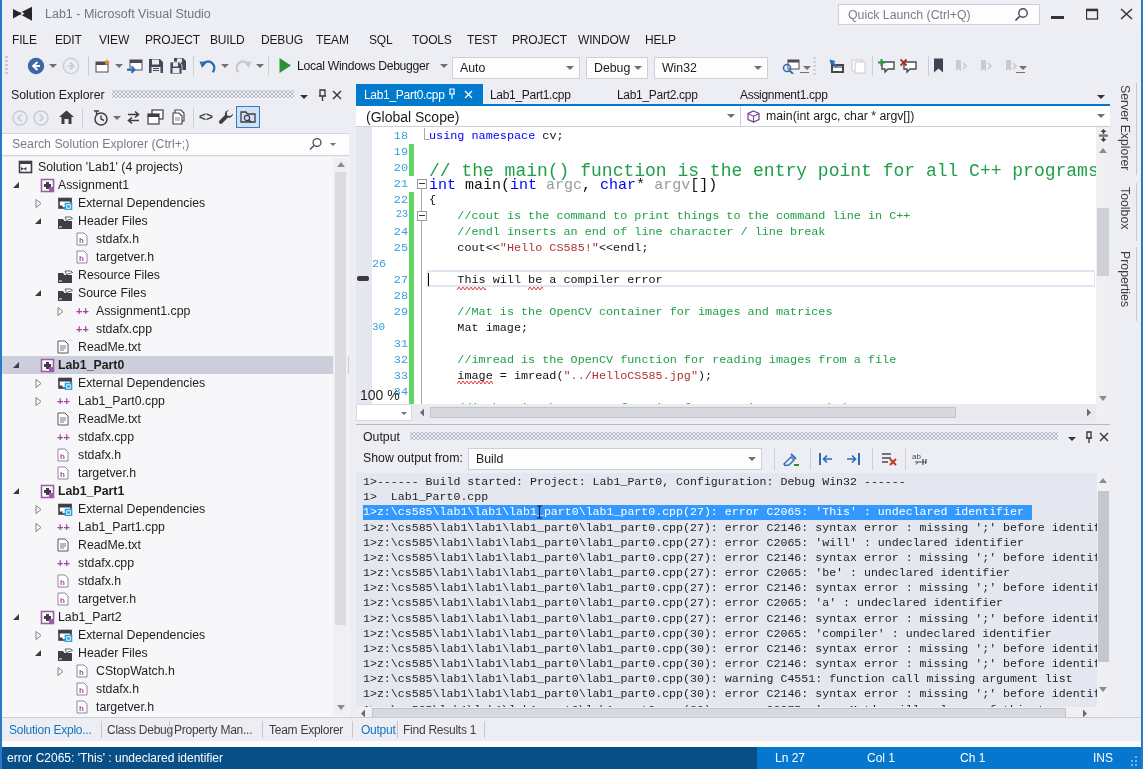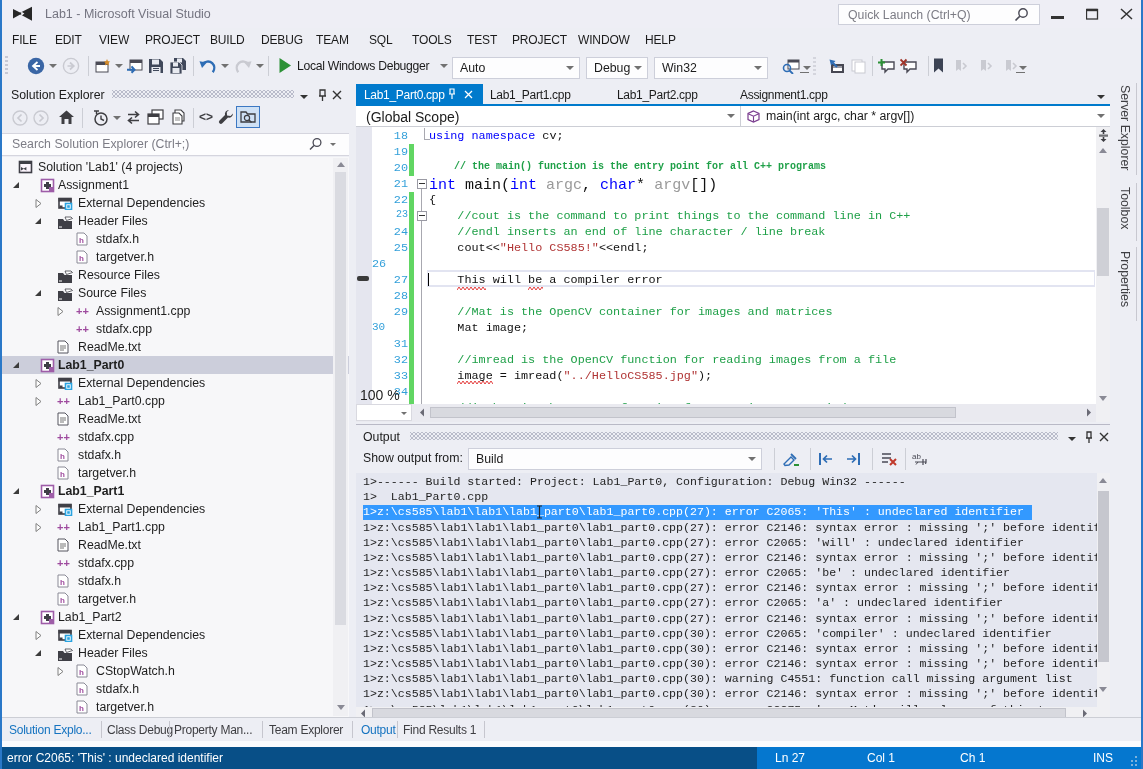--- a/index.html
+++ b/index.html
@@ -558,21 +558,21 @@
 <div style="position:absolute;left:766px;top:109px;font-size:12.3px;color:#1b1b1b">main(int argc, char * argv[])</div>
 <div class="caret" style="position:absolute;left:1097px;top:114px"></div>
 <div style="position:absolute;left:356px;top:127px;width:740px;height:277px;background:#fff"></div>
 <div style="position:absolute;left:356px;top:127px;width:16px;height:277px;background:#e5e6ef"></div>
 <div class="mono" style="position:absolute;left:372px;top:129px;width:36px;text-align:right;font-size:11.8px;color:#33a0da;">18</div>
 <div class="mono" style="position:absolute;left:429px;top:129px;font-size:11.8px;color:#111;white-space:pre;"><span style="color:#0101fd">using</span> <span style="color:#0101fd">namespace</span> cv;</div>
 <div class="mono" style="position:absolute;left:372px;top:145px;width:36px;text-align:right;font-size:11.8px;color:#33a0da;">19</div>
 <div style="position:absolute;left:409px;top:144px;width:5px;height:16px;background:#61d663"></div>
 <div class="mono" style="position:absolute;left:372px;top:161px;width:36px;text-align:right;font-size:11.8px;color:#33a0da;">20</div>
 <div style="position:absolute;left:409px;top:160px;width:5px;height:16px;background:#61d663"></div>
-<div class="mono" style="position:absolute;left:454px;top:161px;font-size:10px;color:#111;white-space:pre;font-weight:bold;"><span style="color:#1fa048">// the main() function is the entry point for all C++ programs</span></div>
+<div class="mono" style="position:absolute;left:429px;top:161px;font-size:18px;color:#111;white-space:pre;"><span style="color:#1fa048">// the main() function is the entry point for all C++ programs</span></div>
 <div class="mono" style="position:absolute;left:372px;top:177px;width:36px;text-align:right;font-size:11.8px;color:#33a0da;">21</div>
 <div class="mono" style="position:absolute;left:429px;top:177px;font-size:15px;color:#111;white-space:pre;"><span style="color:#0101fd">int</span> main(<span style="color:#0101fd">int</span> <span style="color:#9a9a9a">argc</span>, <span style="color:#0101fd">char</span>* <span style="color:#9a9a9a">argv</span>[])</div>
 <div class="mono" style="position:absolute;left:372px;top:193px;width:36px;text-align:right;font-size:11.8px;color:#33a0da;">22</div>
 <div style="position:absolute;left:409px;top:192px;width:5px;height:16px;background:#61d663"></div>
 <div class="mono" style="position:absolute;left:429px;top:193px;font-size:11.8px;color:#111;white-space:pre;">{</div>
 <div class="mono" style="position:absolute;left:372px;top:209px;width:36px;text-align:right;font-size:10px;color:#33a0da;">23</div>
 <div style="position:absolute;left:409px;top:208px;width:5px;height:16px;background:#61d663"></div>
 <div class="mono" style="position:absolute;left:429px;top:209px;font-size:11.8px;color:#111;white-space:pre;">    <span style="color:#1fa048">//cout is the command to print things to the command line in C++</span></div>
 <div class="mono" style="position:absolute;left:372px;top:225px;width:36px;text-align:right;font-size:11.8px;color:#33a0da;">24</div>
 <div style="position:absolute;left:409px;top:224px;width:5px;height:16px;background:#61d663"></div>

